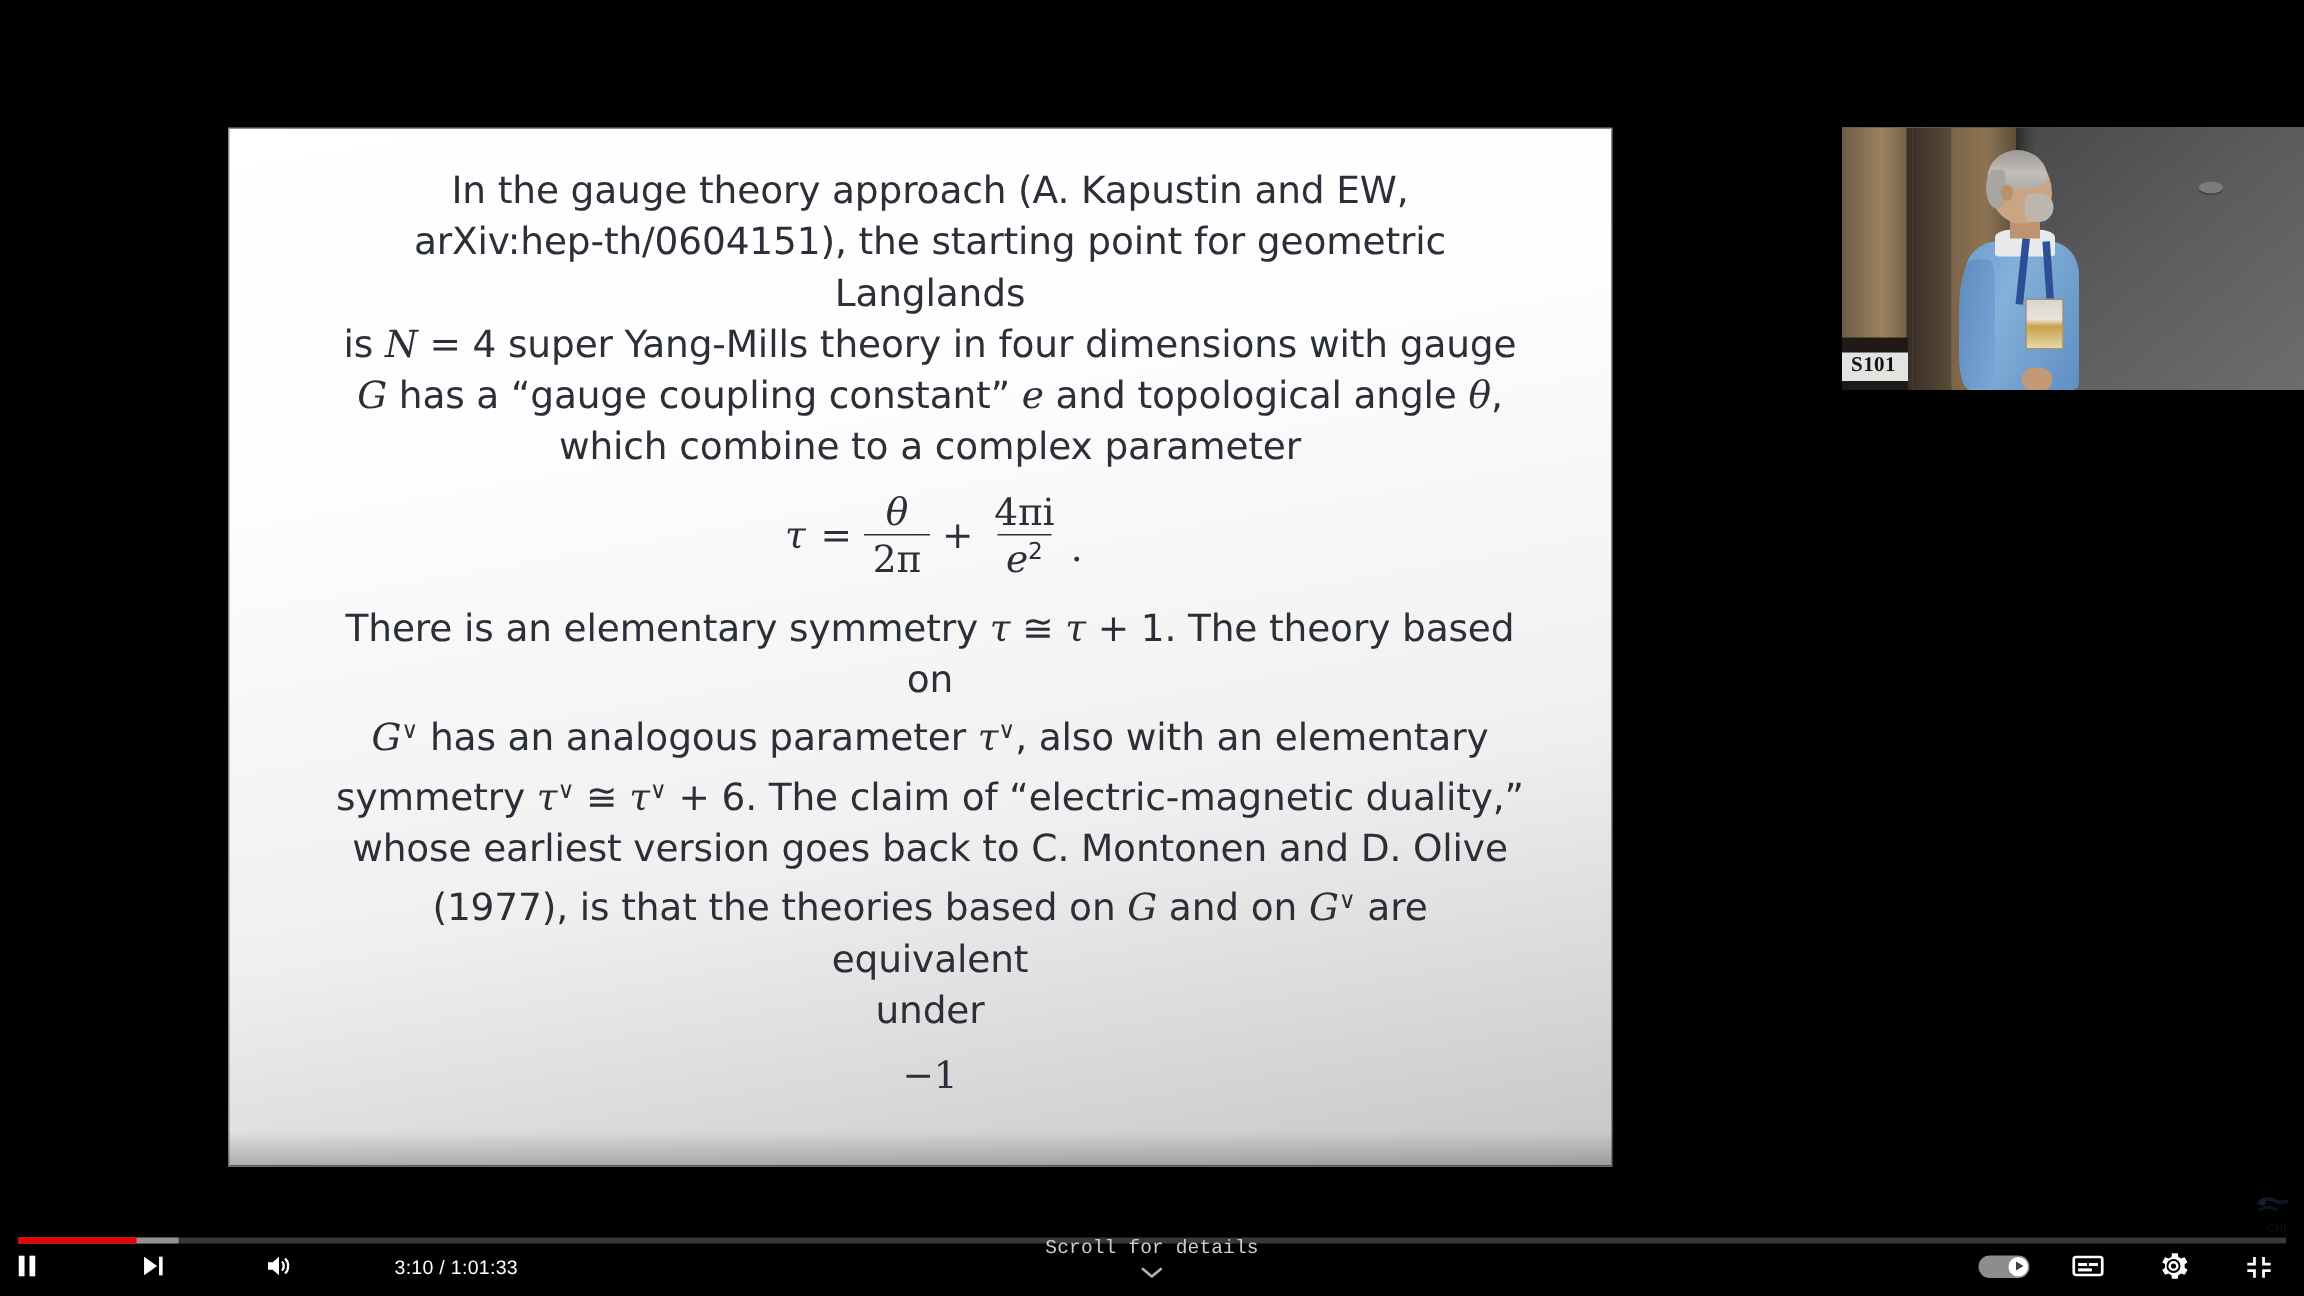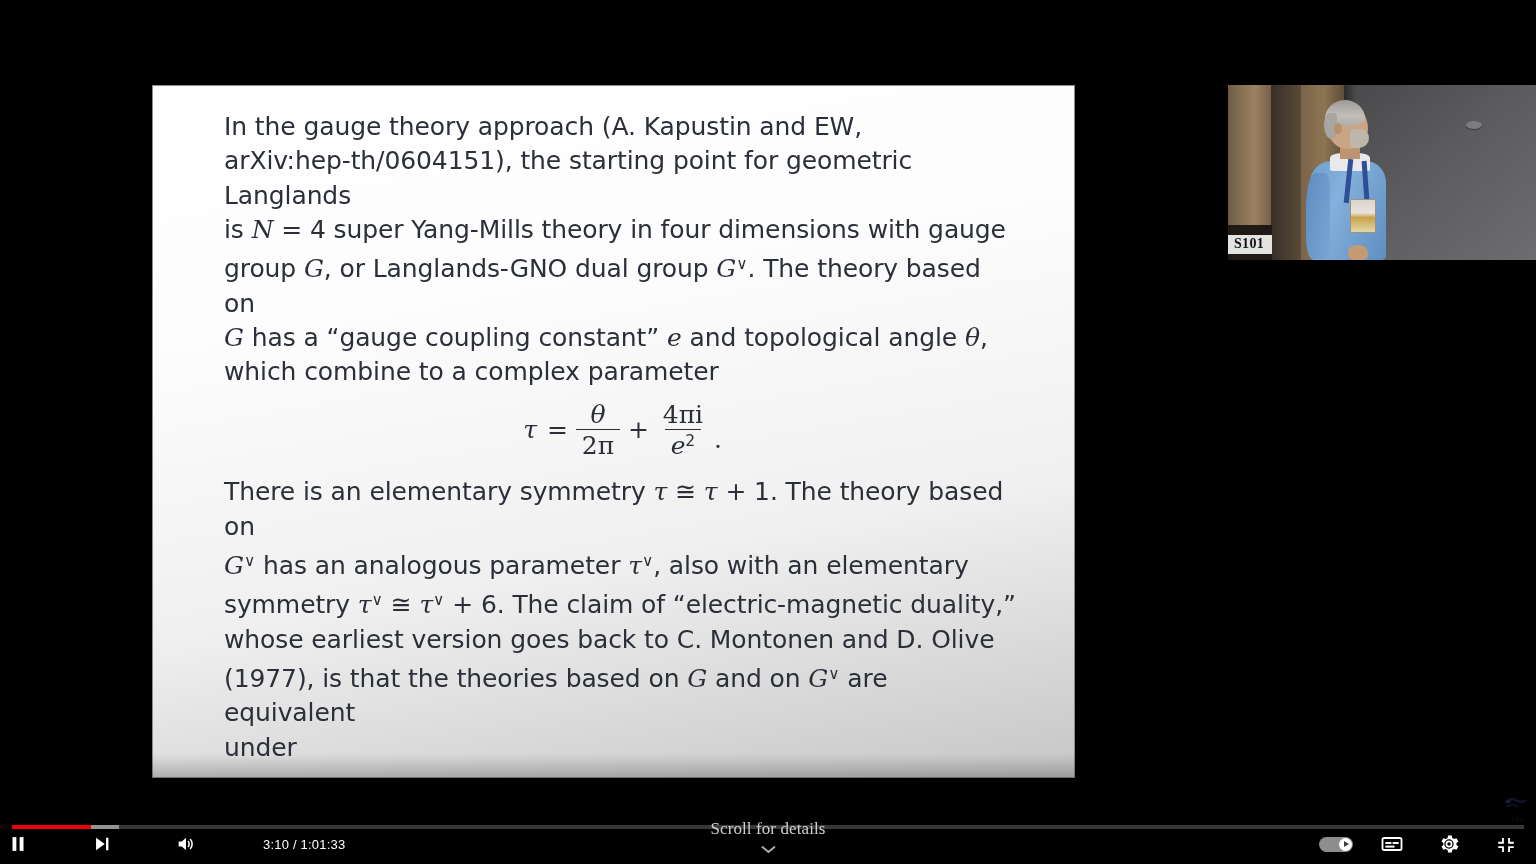--- a/index.html
+++ b/index.html
@@ -44,21 +44,21 @@
     z-index: 10;
   }
   .slide-inner {
     position: absolute; left: 71px; top: 24px; right: 58px;
     color: #2b2f38;
     font-family: "DejaVu Sans", sans-serif;
     font-size: 25px;
     line-height: 34.3px;
     letter-spacing: -0.1px;
   }
-  .para { margin-bottom: 2px; }
+  .para { margin-bottom: 2px; text-align: center; }
   .para + .eq { margin-top: 12px; }
   .mathvar { font-style: italic; font-family: "DejaVu Serif", serif; }
   .cal { font-family: "DejaVu Serif", serif; font-style: italic; }
   .sup { font-size: 0.62em; vertical-align: 0.52em; font-style: normal; font-family: "DejaVu Sans", sans-serif; }
   .tau { font-family: "DejaVu Serif", serif; font-style: italic; }
 
   
   .eq {
     display: flex; align-items: center; justify-content: center;
     font-family: "DejaVu Serif", serif;
@@ -208,22 +208,22 @@
   .time-display {
     color: #fff; font-size: 13px; margin-left: 11px;
     font-family: "Liberation Sans", sans-serif; letter-spacing: 0.2px;
     white-space: nowrap; user-select: none;
   }
   .scroll-details {
     position: absolute; left: 50%; transform: translateX(-50%);
     bottom: 6px; text-align: center; cursor: pointer;
   }
   .scroll-details .sd-text {
-    color: #cfcfcf; font-size: 17px; letter-spacing: 0.1px;
-    font-family: Liberation Serif, serif;
+    color: #cfcfcf; font-size: 13px; letter-spacing: 0.1px;
+    font-family: Liberation Mono, monospace;
   }
   .scroll-details .sd-chev { margin-top: 1px; }
   .autoplay-toggle {
     width: 34px; height: 15px; border-radius: 8px;
     background: #8d8d8d; position: relative; cursor: pointer;
   }
   .autoplay-knob {
     position: absolute; right: 1px; top: 1px; width: 13px; height: 13px;
     border-radius: 50%; background: #fff;
     display: flex; align-items: center; justify-content: center;
@@ -245,23 +245,20 @@
 
       <div class="para">
         <div>
           <span>In the gauge theory approach (A. Kapustin and EW,</span>
         </div>
         <div>
           <span>arXiv:hep-th/0604151), the starting point for geometric Langlands</span>
         </div>
         <div>
           <span>is </span><span class="cal">N</span><span> = 4 super Yang-Mills theory in four dimensions with gauge</span>
-        </div>
-        <div>
-          <span>group </span><span class="mathvar">G</span><span>, or Langlands-GNO dual group </span><span class="mathvar">G</span><span class="sup">∨</span><span>. The theory based on</span>
         </div>
         <div>
           <span class="mathvar">G</span><span> has a “gauge coupling constant” </span><span class="mathvar">e</span><span> and topological angle </span><span class="mathvar">θ</span><span>,</span>
         </div>
         <div>
           <span>which combine to a complex parameter</span>
         </div>
       </div>
 
       <div class="eq">

